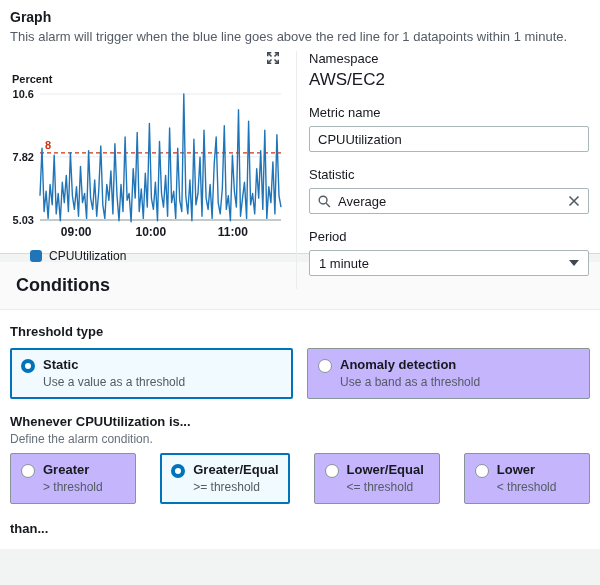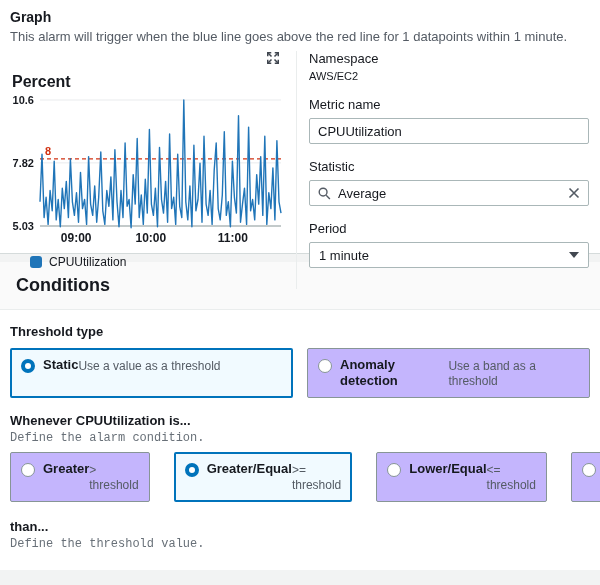--- a/index.html
+++ b/index.html
@@ -7,27 +7,27 @@
   body { font-family:"Liberation Sans", sans-serif; background:#f2f3f3; color:#16191f; }
 
   
   .top-card { background:#fff; padding:8px 10px 0 10px; height:254px; border-bottom:1px solid #d5dbdb; }
   .graph-title { font-size:14px; font-weight:700; line-height:18px; }
   .graph-desc { font-size:13px; color:#545b64; line-height:17px; margin-top:2px; }
   .graph-body { display:flex; margin-top:6px; height:238px; }
   .chart-col { width:286px; flex:0 0 286px; }
   .expand-row { display:flex; justify-content:flex-end; padding-right:16px; height:16px; }
   .expand-btn { width:14px; height:14px; cursor:pointer; }
-  .percent-label { font-size:16px; font-weight:600; margin:6px 0 2px 2px; color:#16191f; }
+  .percent-label { font-size:11px; font-weight:600; margin:6px 0 2px 2px; color:#16191f; }
   .legend-row { display:flex; align-items:center; gap:7px; margin:4px 0 0 20px; }
   .legend-swatch { width:12px; height:12px; border-radius:3px; }
   .legend-label { font-size:12px; color:#16191f; }
   .form-col { flex:1; border-left:1px solid #eaeded; padding-left:12px; padding-right:1px; }
   .fld-label { font-size:13px; font-weight:400; margin-bottom:6px; }
-  .ns-value { font-size:11px; margin-top:4px; margin-bottom:15px; }
+  .ns-value { font-size:17px; margin-top:4px; margin-bottom:15px; }
   .fld-group { margin-bottom:15px; }
   .text-input { width:100%; height:26px; border:1px solid #aab7b8; border-radius:2px;
                 font-family:inherit; font-size:13px; padding:0 8px; color:#16191f; background:#fff; }
   .search-box { display:flex; align-items:center; width:100%; height:26px; border:1px solid #aab7b8;
                 border-radius:2px; background:#fff; padding:0 8px; gap:7px; }
   .search-box input { border:none; outline:none; flex:1; font-family:inherit; font-size:13px; color:#16191f; }
   .clear-btn { cursor:pointer; display:flex; align-items:center; }
   .select-box { display:flex; align-items:center; justify-content:space-between; width:100%; height:26px;
                 border:1px solid #aab7b8; border-radius:2px; background:#fff; padding:0 9px; cursor:pointer; }
   .select-box span { font-size:13px; }
@@ -35,30 +35,30 @@
            border-top:6px solid #414750; }
 
   
   .gap { height:8px; background:#f2f3f3; }
   .cond-card { background:#fff; }
   .cond-header { background:#fafafa; border-bottom:1px solid #eaeded; padding:13px 16px;
                  font-size:18px; font-weight:700; }
   .cond-body { padding:14px 10px 12px 10px; background:#fff; }
   .lbl { font-size:13px; font-weight:700; line-height:16px; }
   .sublbl { font-size:12px; color:#687078; line-height:15px; margin-top:2px; }
-  .mb8 { margin-bottom:8px; } .mb6 { margin-bottom:6px;font-family:Liberation Mono, monospace; }
+  .mb8 { margin-bottom:8px; } .mb6 { margin-bottom:6px; }
   .grid2 { display:grid; grid-template-columns:1fr 1fr; gap:14px; margin-bottom:15px; }
   .grid4 { display:grid; grid-template-columns:repeat(4,1fr); gap:24px; margin-bottom:17px; }
   .opt-card { display:flex; gap:8px; align-items:flex-start; border:1px solid #879596; border-radius:2px;
               background:#c4b5fd; padding:8px 10px; min-height:44px; cursor:pointer; }
   .opt-card.selected { border:2px solid #0073bb; background:#f1faff; padding:7px 9px; }
   .radio { width:14px; height:14px; border-radius:50%; border:1px solid #879596; background:#fff;
            flex:0 0 14px; margin-top:2px; }
   .radio.on { border:4px solid #0073bb; }
-  .opt-txt { display:flex; flex-direction:row; }
+  .opt-txt { display:flex; flex-direction:column; }
   .opt-title { font-size:13px; font-weight:700; line-height:16px; }
   .opt-sub { font-size:12px; color:#545b64; line-height:15px; margin-top:2px; }
   svg text { font-family:"Liberation Sans", sans-serif; }
 </style>
 </head>
 <body>
 
 <div class="top-card">
   <div class="graph-title">Graph</div>
   <div class="graph-desc">This alarm will trigger when the blue line goes above the red line for 1 datapoints within 1 minute.</div>
@@ -182,16 +182,15 @@
         <label class="opt-card">
           <span class="radio"></span>
           <span class="opt-txt">
             <span class="opt-title">Lower</span>
             <span class="opt-sub">&lt; threshold</span>
           </span>
         </label>
       </div>
 
     <div class="lbl">than...</div>
-    <div class="sublbl mb6">Define the threshold value.</div>
 
   </div>
 </div>
 
 </body></html>

